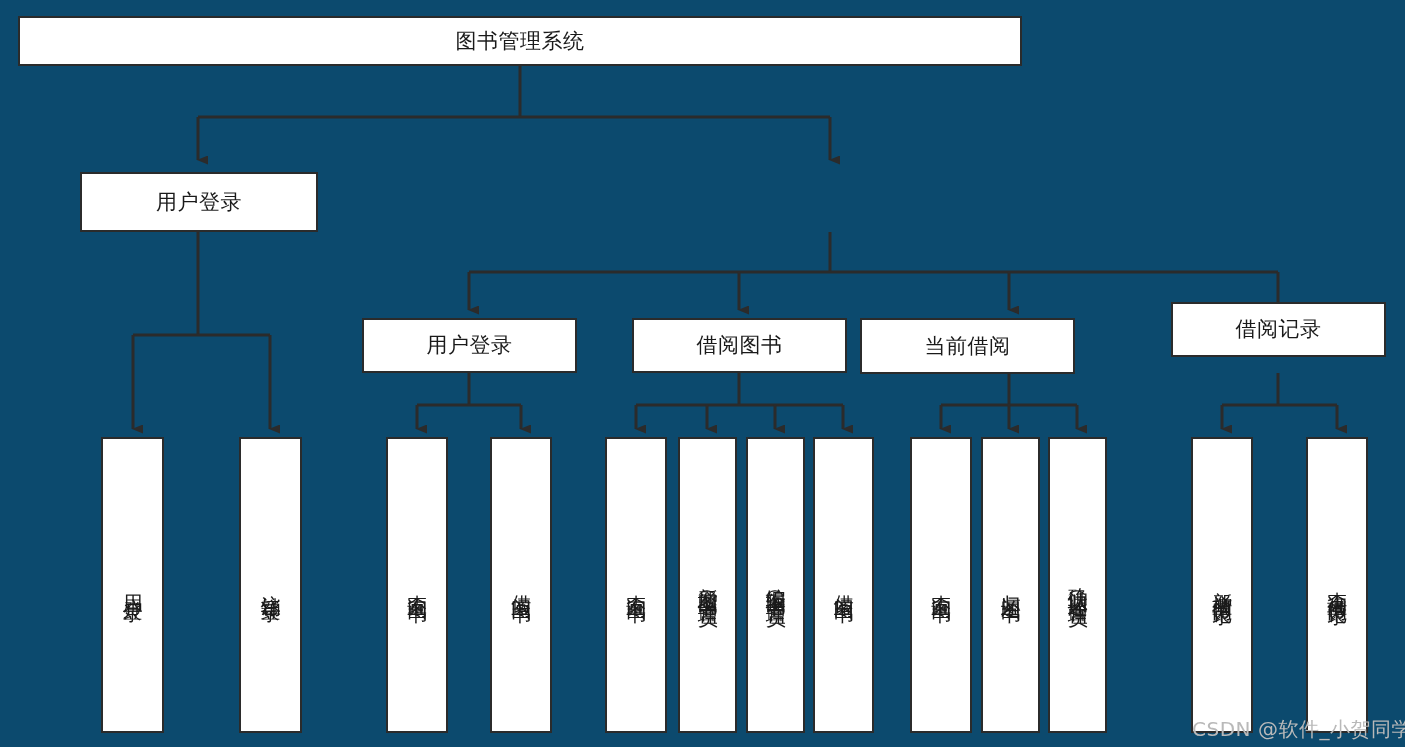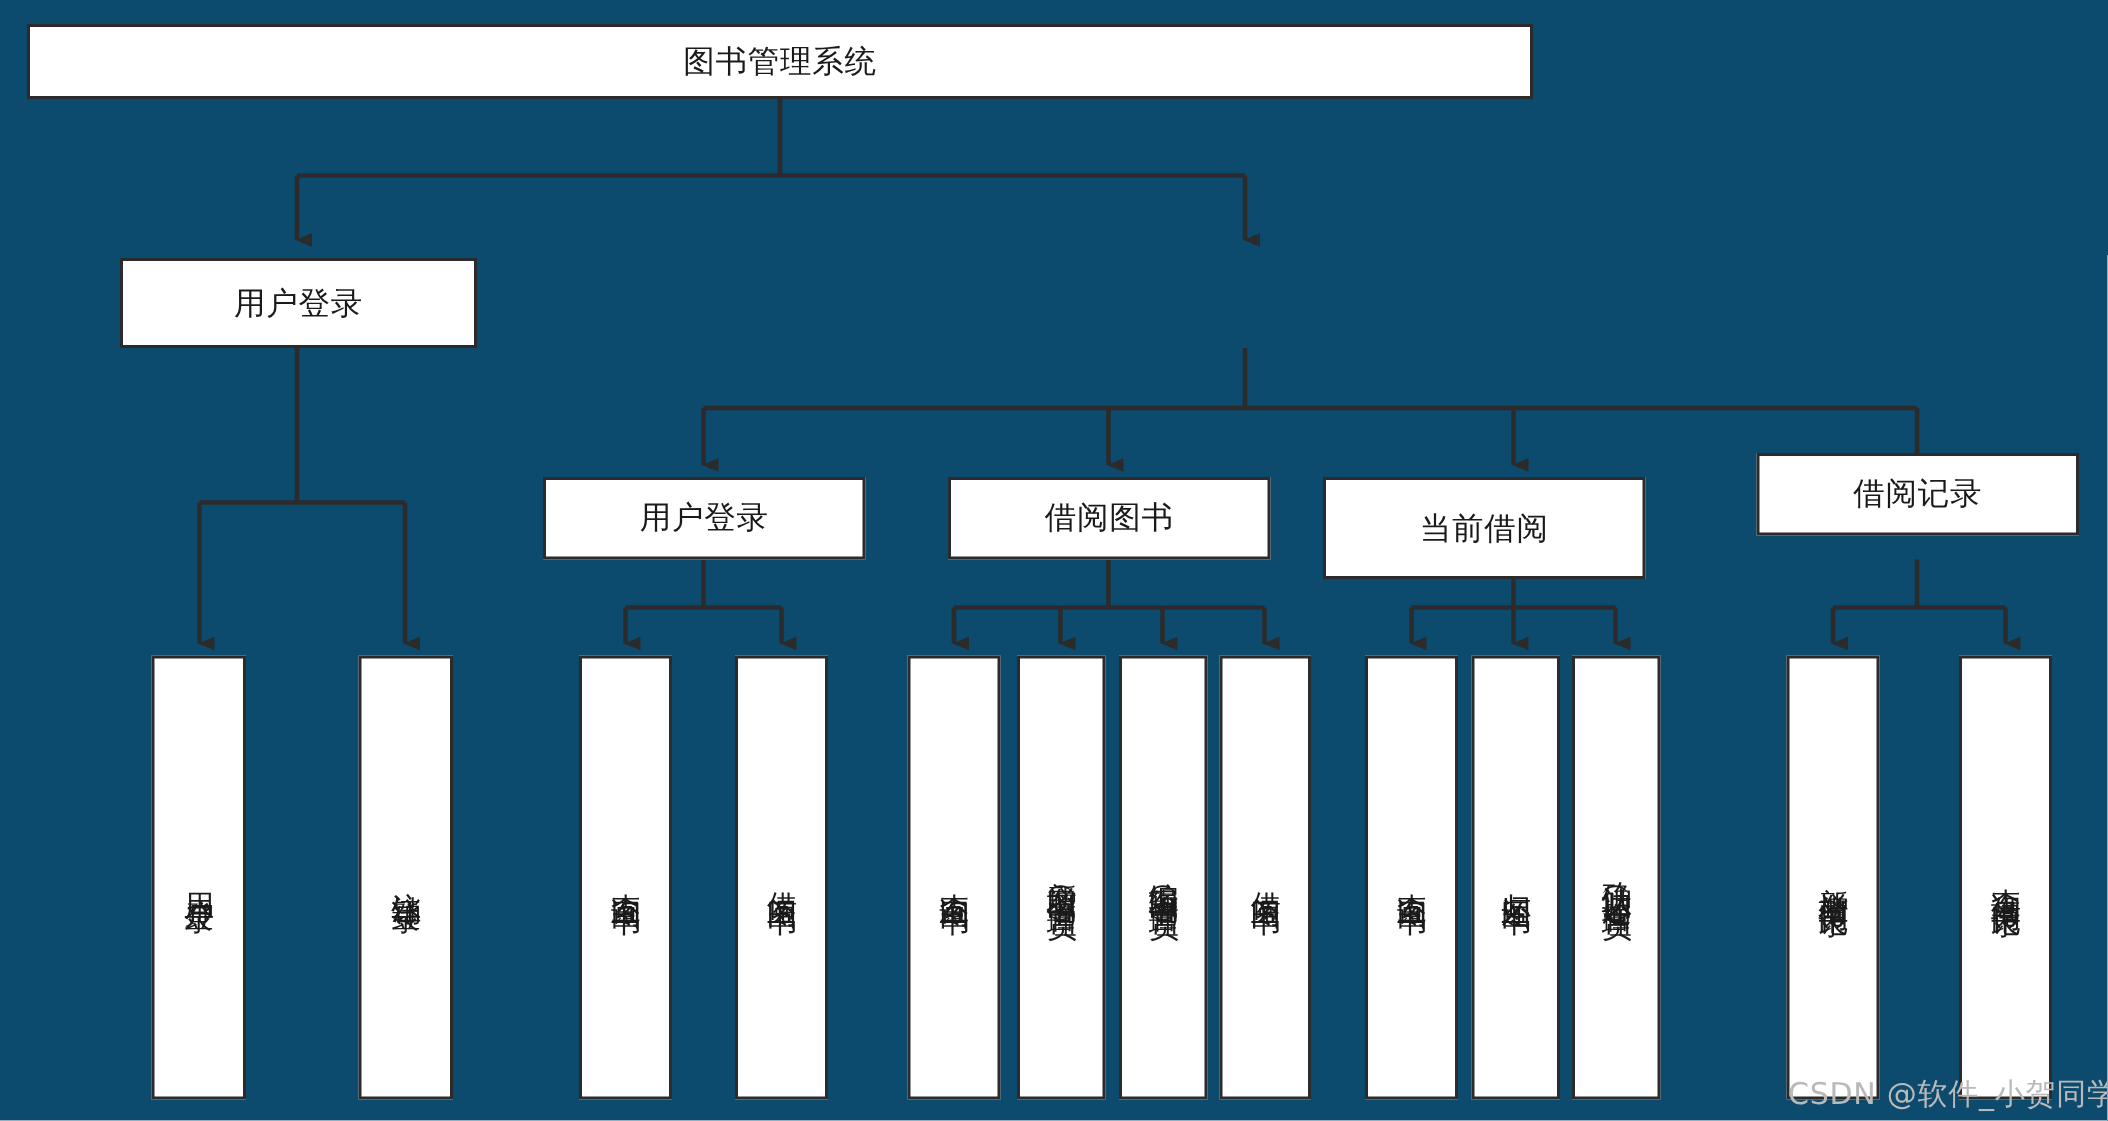--- a/index.html
+++ b/index.html
@@ -118,21 +118,21 @@
   <div class="node-box" style="left:80px; top:172px; width:238px; height:60px;">
     <span class="node-label">用户登录</span>
   </div>
 
   <div class="node-box" style="left:362px; top:318px; width:215px; height:55px;">
     <span class="node-label">用户登录</span>
   </div>
   <div class="node-box" style="left:632px; top:318px; width:215px; height:55px;">
     <span class="node-label">借阅图书</span>
   </div>
-  <div class="node-box" style="left:882px; top:318px; width:215px; height:68px;">
+  <div class="node-box" style="left:860px; top:318px; width:215px; height:56px;">
     <span class="node-label">当前借阅</span>
   </div>
   <div class="node-box" style="left:1171px; top:302px; width:215px; height:55px;">
     <span class="node-label">借阅记录</span>
   </div>
 
   <div class="node-box vertical" style="left:101px; top:437px; width:63px; height:296px;">
     <span class="node-label">用户登录</span>
   </div>
   <div class="node-box vertical" style="left:239px; top:437px; width:63px; height:296px;">

